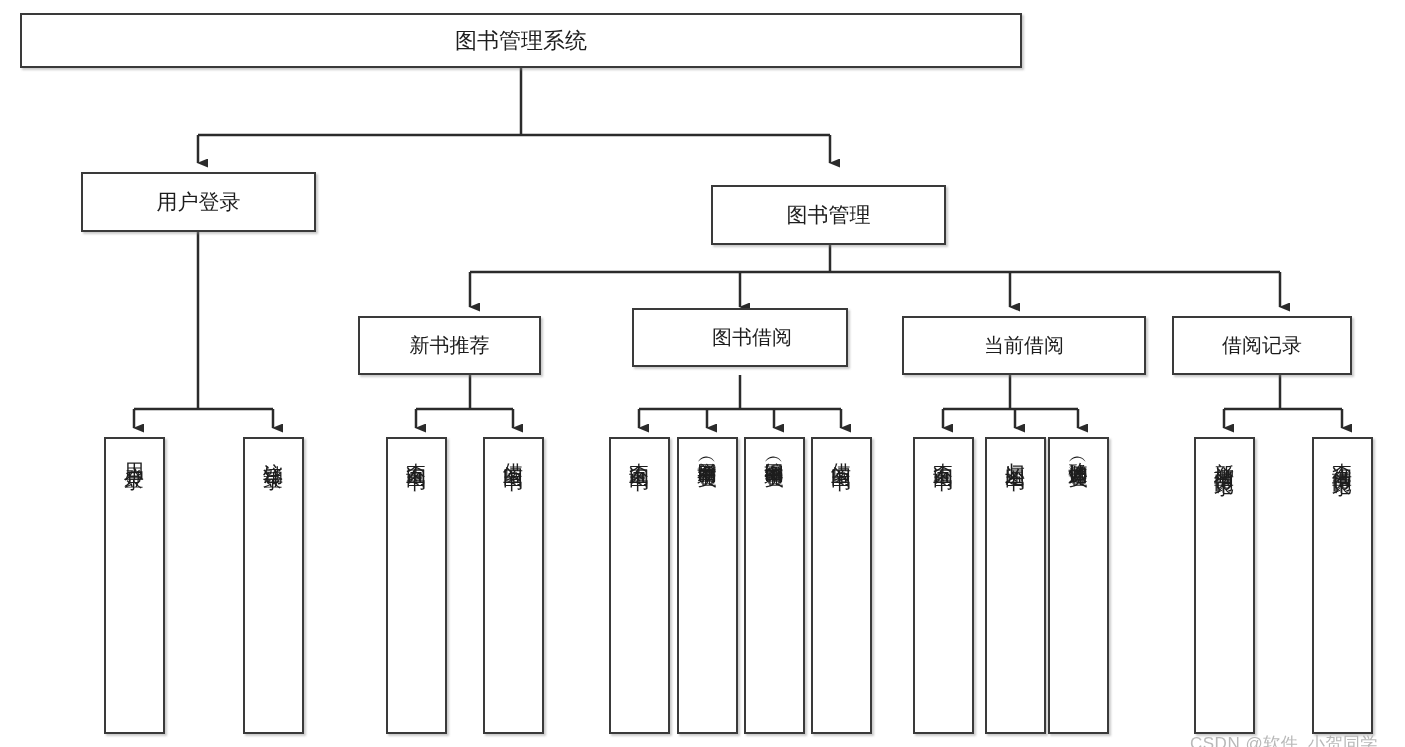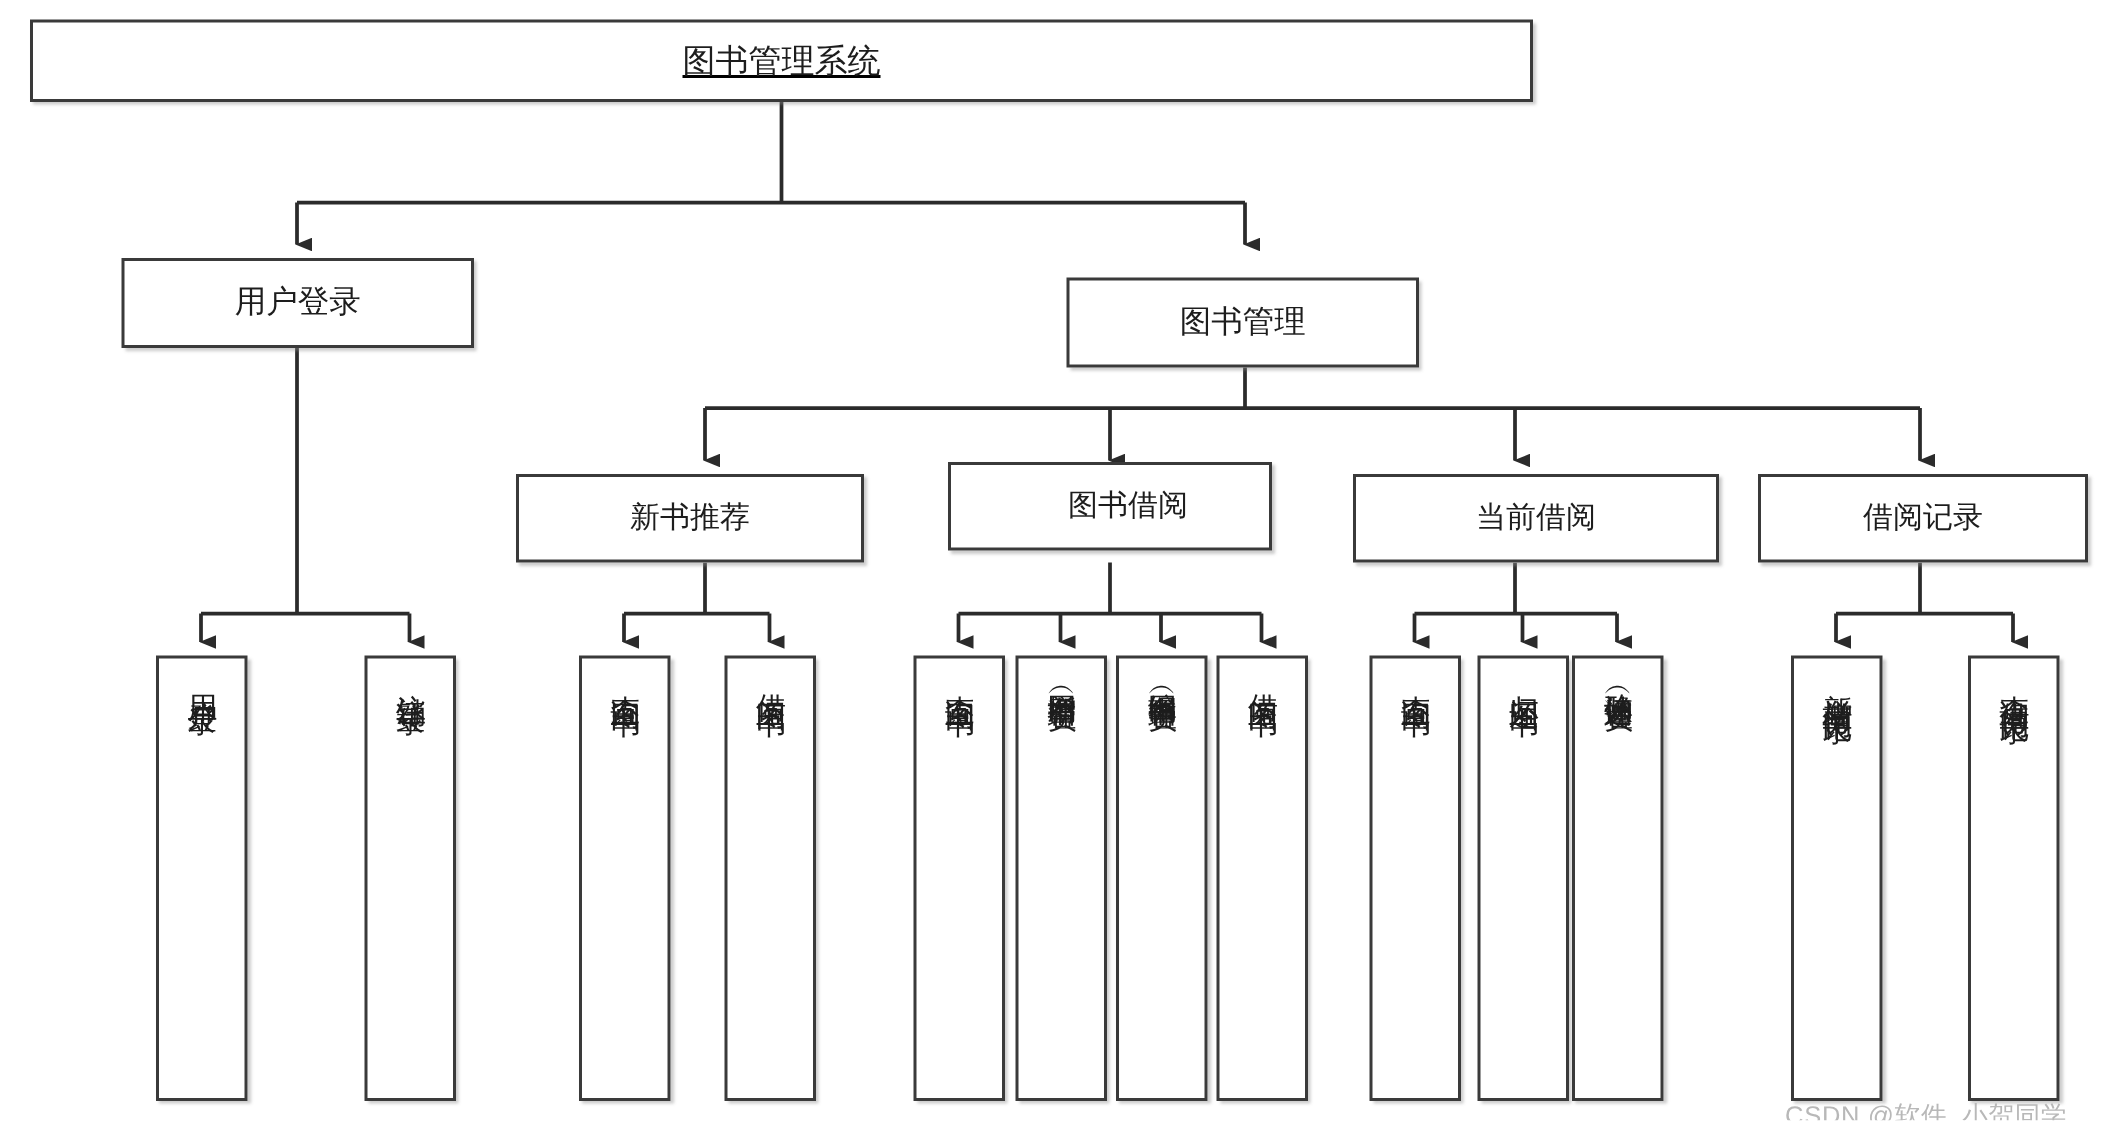--- a/index.html
+++ b/index.html
@@ -120,41 +120,41 @@
       <path d="M1015,409 L1015,428" marker-end="url(#arrowhead)"></path>
       <path d="M1078,409 L1078,428" marker-end="url(#arrowhead)"></path>
 
       <path d="M1280,375 L1280,409"></path>
       <path d="M1224,409 L1342,409"></path>
       <path d="M1224,409 L1224,428" marker-end="url(#arrowhead)"></path>
       <path d="M1342,409 L1342,428" marker-end="url(#arrowhead)"></path>
     </g>
   </svg>
 
-  <div class="node root" style="left:20px; top:13px; width:1002px; height:55px;text-decoration:underline;">
+  <div class="node root" style="left:20px; top:13px; width:1002px; height:55px;">
     <span class="node-label">图书管理系统</span>
   </div>
 
   <div class="node level2" style="left:81px; top:172px; width:235px; height:60px;">
     <span class="node-label">用户登录</span>
   </div>
   <div class="node level2" style="left:711px; top:185px; width:235px; height:60px;">
     <span class="node-label">图书管理</span>
   </div>
 
-  <div class="node level3" style="left:344px; top:316px; width:232px; height:59px;">
+  <div class="node level3" style="left:358px; top:316px; width:183px; height:59px;">
     <span class="node-label">新书推荐</span>
   </div>
   <div class="node level3" style="left:632px; top:308px; width:216px; height:59px;padding-left:24px;">
     <span class="node-label">图书借阅</span>
   </div>
   <div class="node level3" style="left:902px; top:316px; width:244px; height:59px;">
     <span class="node-label">当前借阅</span>
   </div>
-  <div class="node level3" style="left:1172px; top:316px; width:220px; height:59px;align-items:center;">
+  <div class="node level3" style="left:1172px; top:316px; width:180px; height:59px;align-items:center;">
     <span class="node-label">借阅记录</span>
   </div>
 
   <div class="node leaf" style="left:104px; top:437px; width:61px; height:297px;">
     <span class="node-label">用户登录</span>
   </div>
   <div class="node leaf" style="left:243px; top:437px; width:61px; height:297px;">
     <span class="node-label">注销登录</span>
   </div>
   <div class="node leaf" style="left:386px; top:437px; width:61px; height:297px;">

